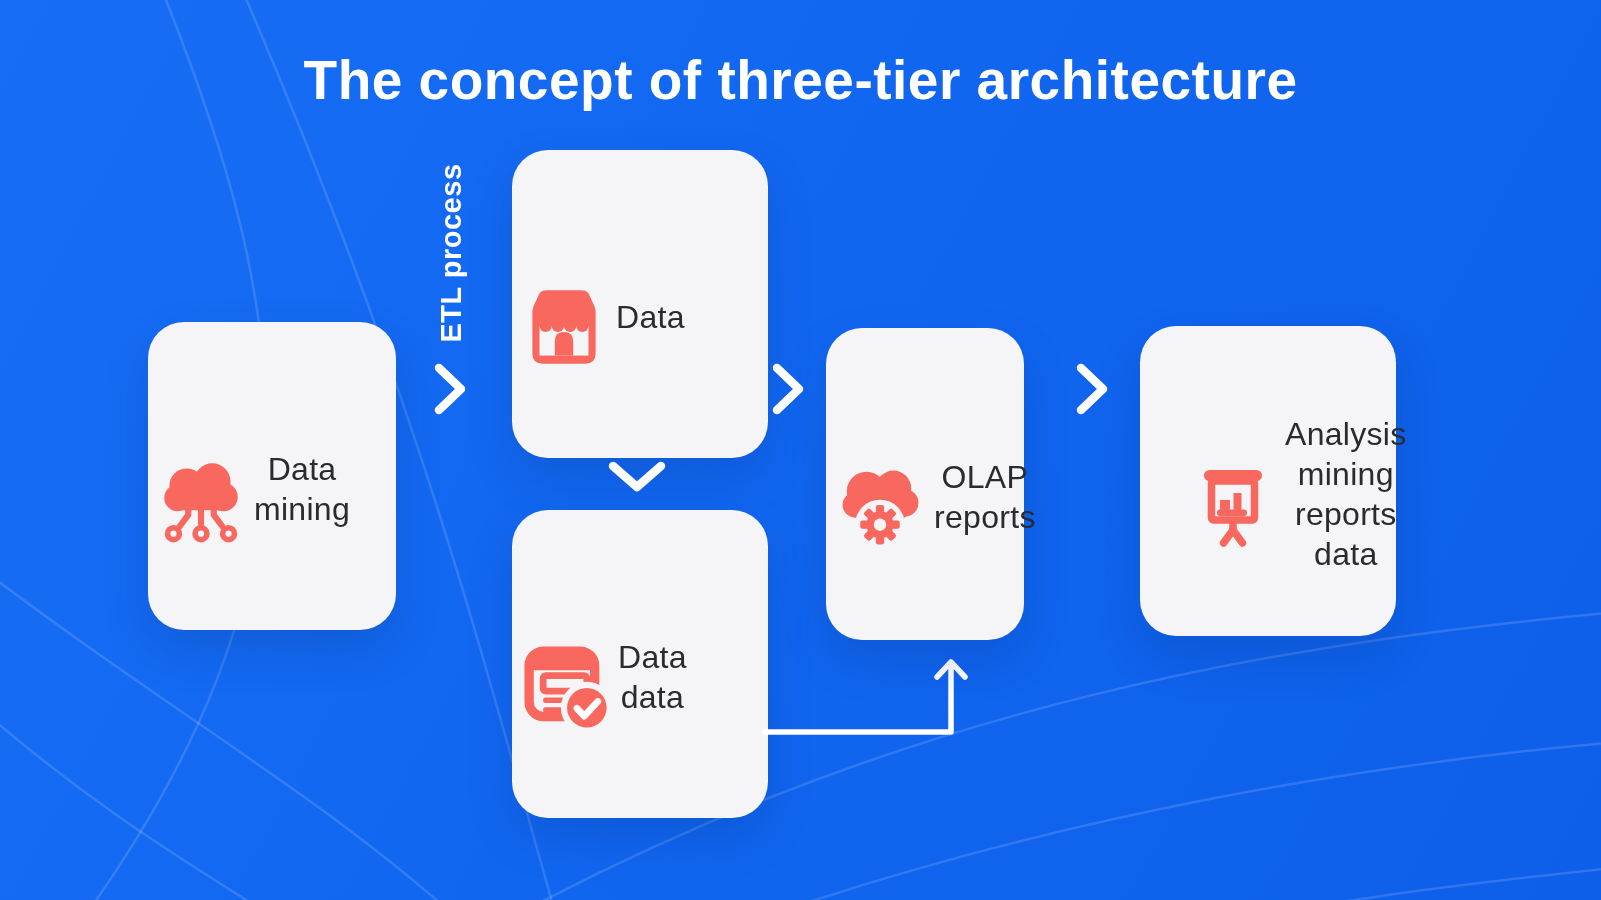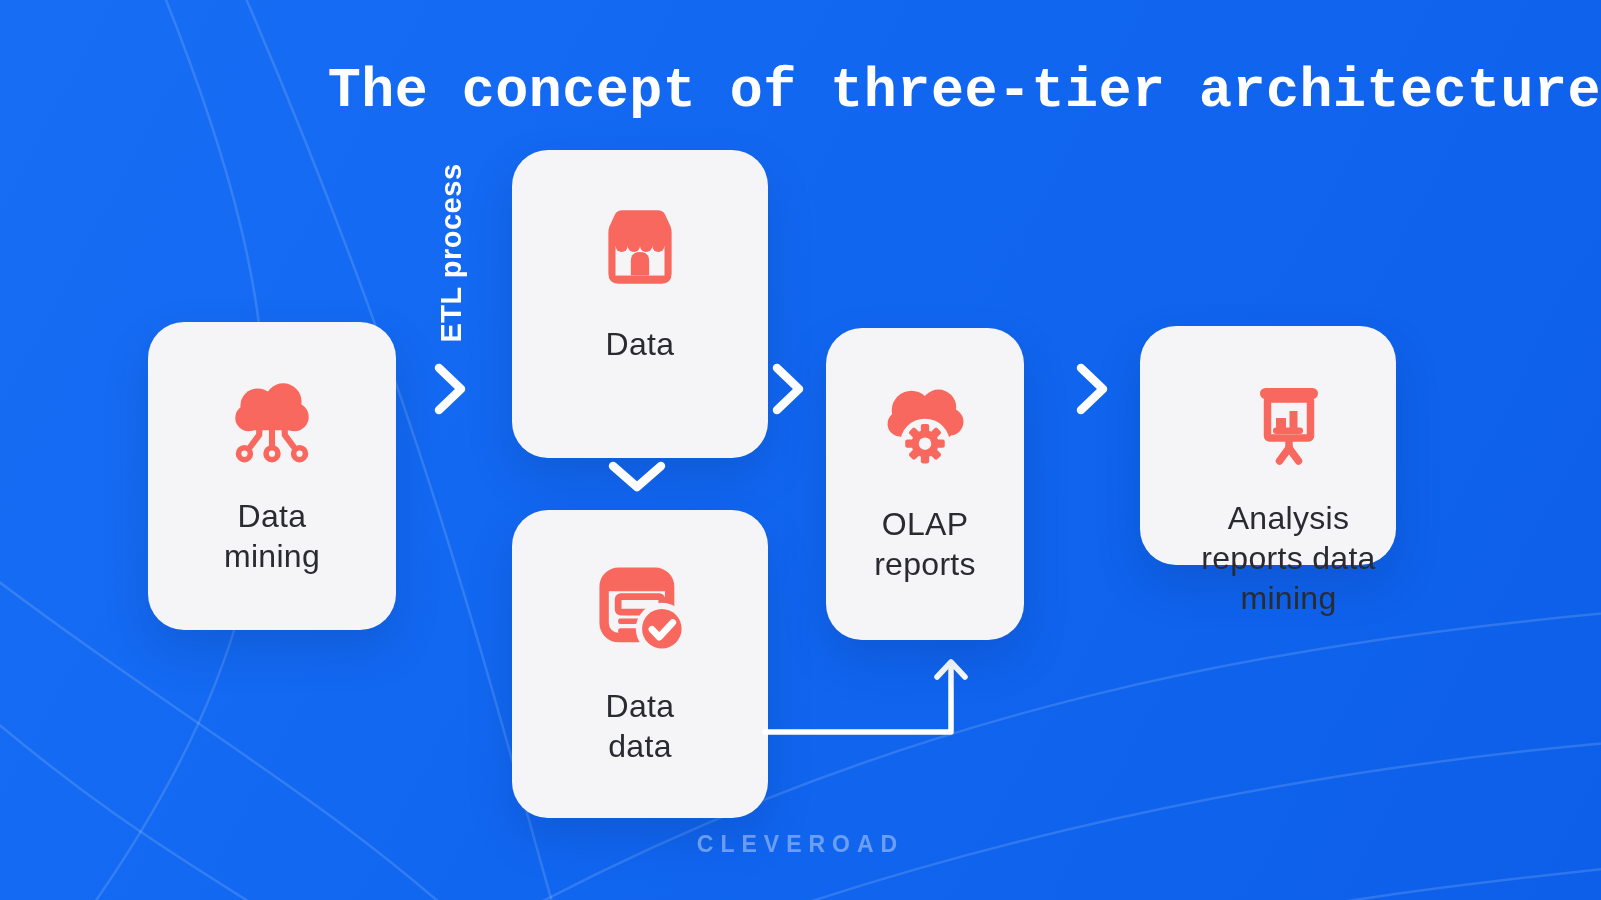--- a/index.html
+++ b/index.html
@@ -14,43 +14,43 @@
   body{
     font-family:"Liberation Sans","DejaVu Sans",sans-serif;
     background:var(--background-blue,#1167F0);
   }
   .stage{
     position:relative;width:1601px;height:900px;
     background:linear-gradient(118deg,#176EF4 0%,#1166F0 48%,#0D5FE9 100%);
   }
   .bg-lines{position:absolute;inset:0;pointer-events:none;}
   .title{
-    position:absolute;top:60px;left:0;width:100%;
-    text-align:right;color:#FFFFFF;
-    font-size:55px;font-weight:800;letter-spacing:.5px;font-family:Liberation Mono, monospace;
+    position:absolute;top:48px;left:0;width:100%;
+    text-align:center;color:#FFFFFF;
+    font-size:55px;font-weight:800;letter-spacing:.5px;
   }
   .card{
     position:absolute;
     background:var(--card-background,#F5F5F7);
     border-radius:36px;
     box-shadow:0 20px 45px rgba(9,45,120,.20);
-    display:flex;flex-direction:column;align-items:center;
+    display:flex;align-items:center;
   }
   .card .icon{margin-top:46px;flex:0 0 auto;}
   .card .label{
     margin-top:26px;text-align:center;
     color:var(--card-text,#2A2B31);
     font-size:32px;font-weight:500;line-height:40px;letter-spacing:.3px;
   }
   .card .label span{display:block;}
   .card-data-sources  {left:148px; top:322px; width:248px; height:308px;}
   .card-data-warehouse{left:512px; top:150px; width:256px; height:308px;}
   .card-data-mart     {left:512px; top:510px; width:256px; height:308px;}
   .card-olap-server   {left:826px; top:328px; width:198px; height:312px;}
-  .card-analysis      {left:1140px;top:326px; width:256px; height:239px;padding-left:41px;}
+  .card-analysis      {left:1140px;top:326px; width:256px; height:310px;padding-left:41px;}
   .etl-label{
     position:absolute;left:451px;top:253px;
     transform:translate(-50%,-50%) rotate(-90deg);
     white-space:nowrap;color:#FFFFFF;
     font-size:29px;font-weight:600;letter-spacing:.5px;
   }
   .connector{position:absolute;}
   .chevron-etl          {left:430px; top:362px;}
   .chevron-warehouse-olap{left:768px; top:362px;}
   .chevron-olap-analysis {left:1072px;top:362px;}
@@ -207,20 +207,19 @@
       </g>
       <rect x="28.5" y="27" width="43" height="39" rx="2" fill="none" stroke="var(--icon-coral,#F8685E)" stroke-width="7.5"></rect>
       <g stroke="var(--icon-coral,#F8685E)" stroke-width="7.5" stroke-linecap="round" fill="none">
         <path d="M50 70 V77"></path>
         <path d="M50 76 L40.5 89"></path>
         <path d="M50 76 L59.5 89"></path>
       </g>
     </svg>
     <div class="label">
       <span>Analysis</span>
+      <span>mining</span>
       <span>reports data</span>
-      <span>mining</span>
-    </div>
-  </div>
-
-  <div class="watermark">CLEVEROAD</div>
+    </div>
+  </div>
+
 
 </div>
 
 </body></html>

